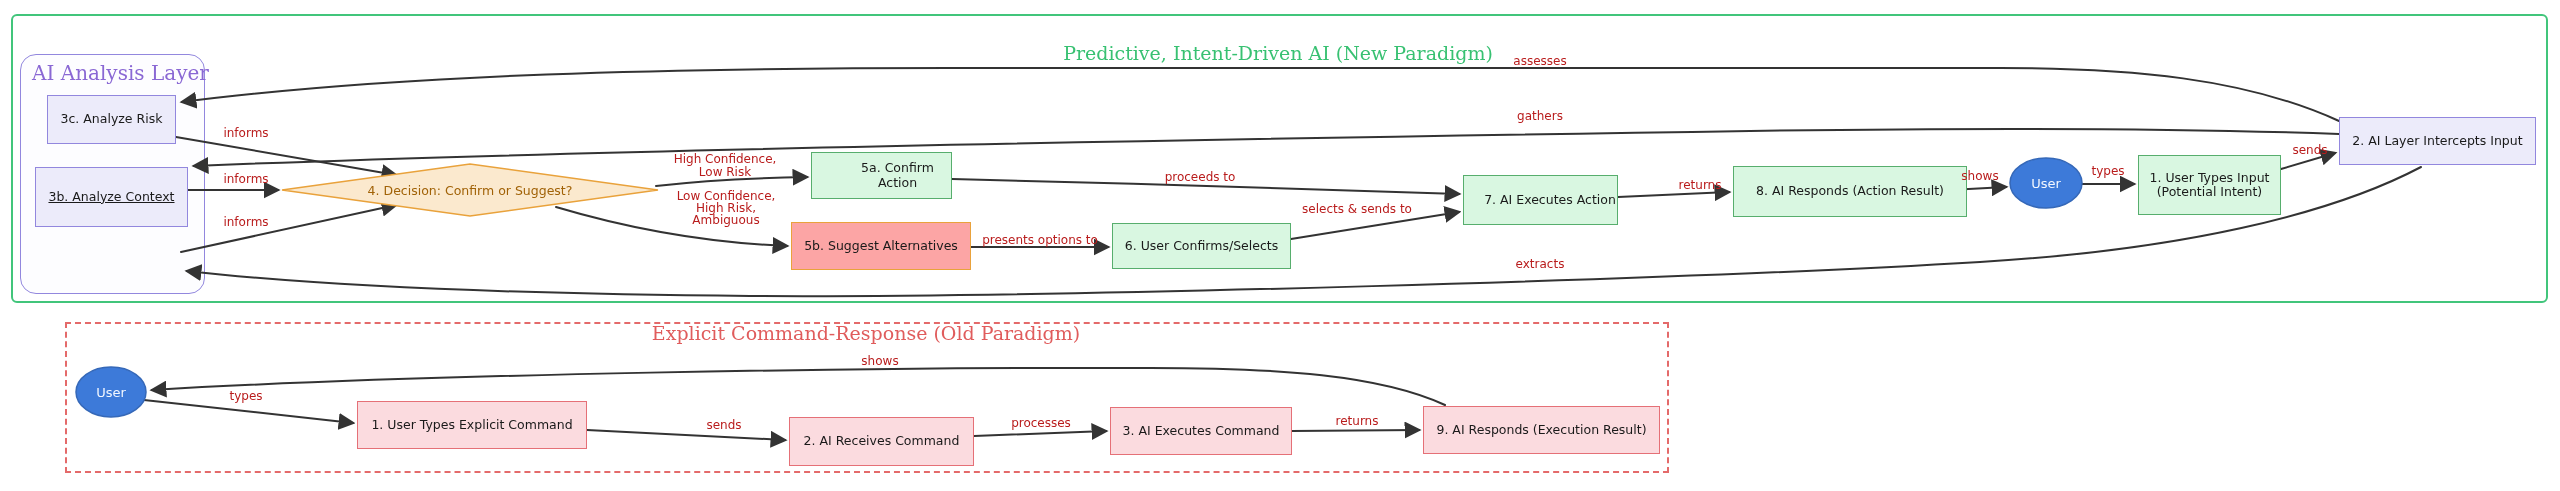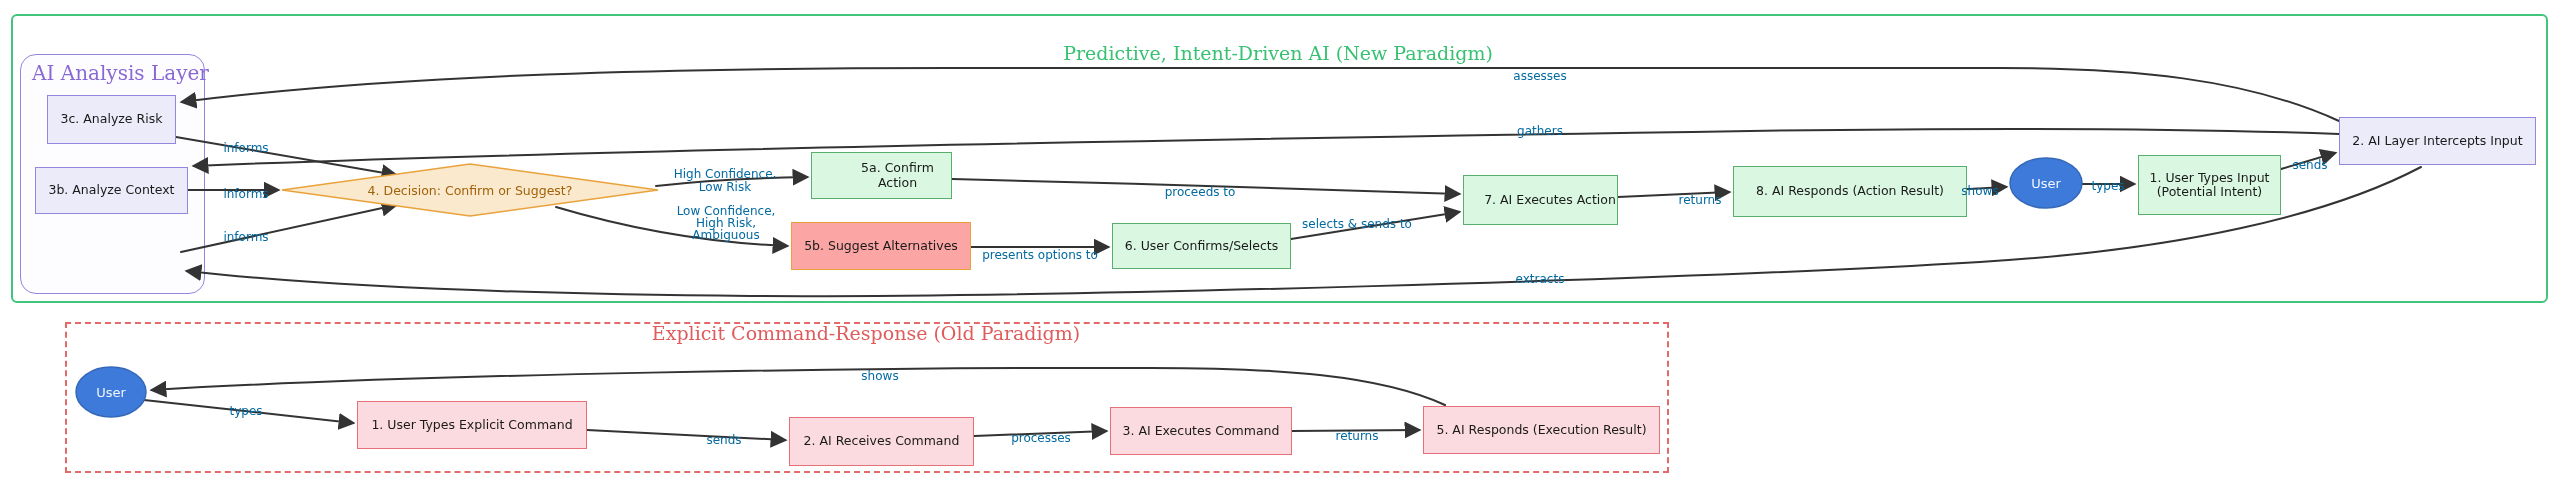--- a/index.html
+++ b/index.html
@@ -33,22 +33,22 @@
   .pink{background:#fbdbdf;border-color:#e57077;}
   .diamond-label{
     position:absolute;z-index:2;font-size:12.5px;color:#a16207;
     white-space:nowrap;transform:translate(-50%,-50%);
   }
   .ellipse-label{
     position:absolute;z-index:2;color:#f2f7ff;font-size:13px;
     transform:translate(-50%,-50%);white-space:nowrap;
   }
   .elabel{
-    position:absolute;z-index:2;font-size:12px;color:#0369a1;white-space:nowrap;
-    transform:translate(-50%,-50%);line-height:1;margin-top:15px;
+    position:absolute;z-index:2;font-size:12px;color:#b91c1c;white-space:nowrap;
+    transform:translate(-50%,-50%);line-height:1;
   }
 </style>
 </head>
 <body>
 
 <div class="canvas">
 
   <div class="container-box new-box" style="left:11px;top:14px;width:2537px;height:289px;"></div>
   <div class="container-box old-box" style="left:65px;top:322px;width:1604px;height:151px;"></div>
   <div class="container-box subgraph-box" style="left:20px;top:54px;width:185px;height:240px;"></div>
@@ -90,21 +90,21 @@
 
     <polygon points="282,190 470,164 658,190 470,216" fill="#fbe9ce" stroke="#e9a23b" stroke-width="1.5"></polygon>
 
     <ellipse cx="2046" cy="183" rx="36" ry="25" fill="#3d7ad9" stroke="#3568b8" stroke-width="1.5"></ellipse>
     <ellipse cx="111" cy="392" rx="35" ry="25" fill="#3d7ad9" stroke="#3568b8" stroke-width="1.5"></ellipse>
   </svg>
 
   <div class="node purple" style="left:47px;top:95px;width:129px;height:49px;">
     <span>3c. Analyze Risk</span>
   </div>
-  <div class="node purple" style="left:35px;top:167px;width:153px;height:47px;">
+  <div class="node purple" style="left:35px;top:167px;width:153px;height:60px;text-decoration:underline;">
     <span>3b. Analyze Context</span>
   </div>
   <div class="diamond-label" style="left:470px;top:190px;">4. Decision: Confirm or Suggest?</div>
   <div class="node green" style="left:811px;top:152px;width:141px;height:47px;padding-left:32px;">
     <span>5a. Confirm Action</span>
   </div>
   <div class="node orange" style="left:791px;top:222px;width:180px;height:48px;">
     <span>5b. Suggest Alternatives</span>
   </div>
   <div class="node green" style="left:1112px;top:223px;width:179px;height:46px;">
@@ -148,21 +148,21 @@
   <div class="node pink" style="left:357px;top:401px;width:230px;height:48px;">
     <span>1. User Types Explicit Command</span>
   </div>
   <div class="node pink" style="left:789px;top:417px;width:185px;height:49px;">
     <span>2. AI Receives Command</span>
   </div>
   <div class="node pink" style="left:1110px;top:407px;width:182px;height:48px;">
     <span>3. AI Executes Command</span>
   </div>
   <div class="node pink" style="left:1423px;top:406px;width:237px;height:48px;">
-    <span>5. AI Responds (Execution Result)</span>
+    <span>9. AI Responds (Execution Result)</span>
   </div>
 
   <div class="elabel" style="left:246px;top:396px;">types</div>
   <div class="elabel" style="left:724px;top:425px;">sends</div>
   <div class="elabel" style="left:1041px;top:423px;">processes</div>
   <div class="elabel" style="left:1357px;top:421px;">returns</div>
   <div class="elabel" style="left:880px;top:361px;">shows</div>
 
 </div>
 

